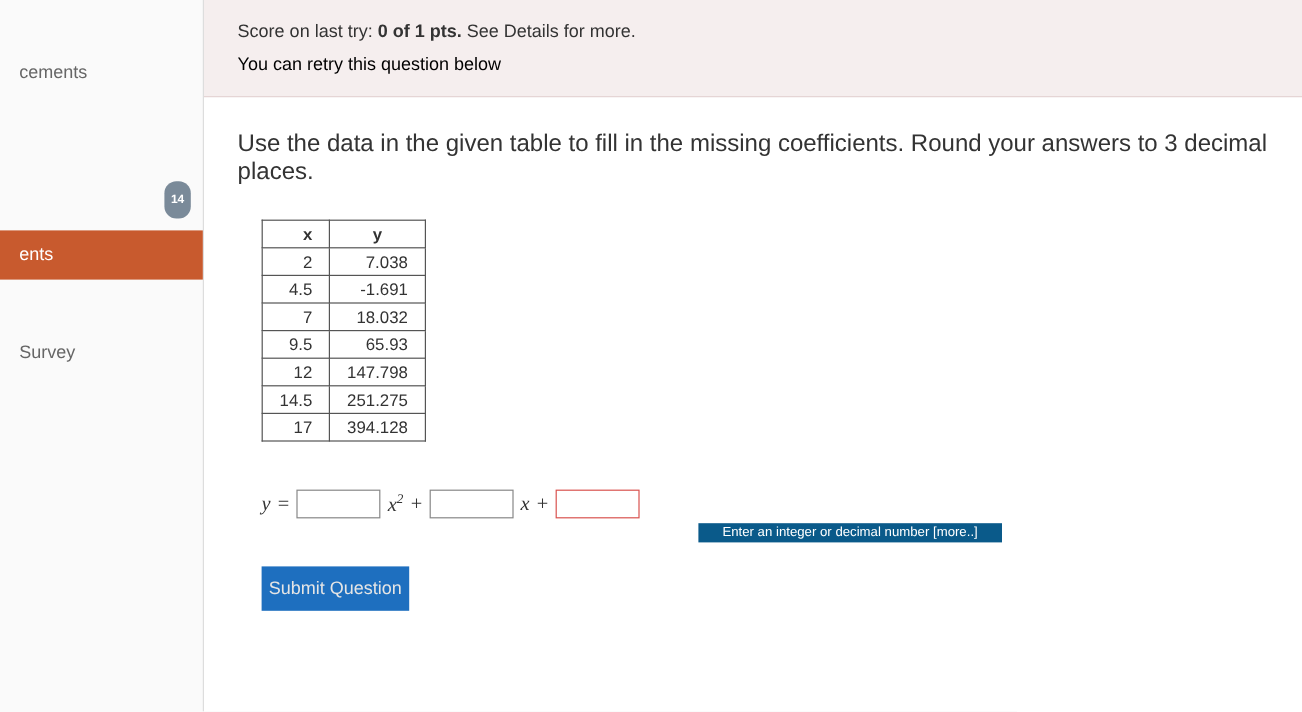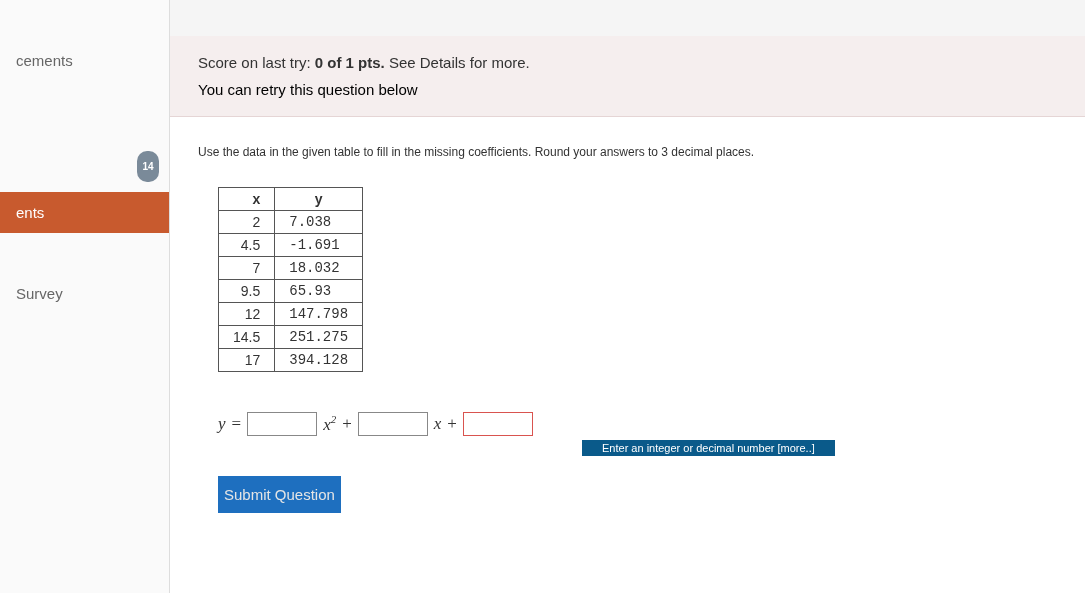--- a/index.html
+++ b/index.html
@@ -2,32 +2,32 @@
 <html><head>
   <meta charset="utf-8">
   <style>
     * { box-sizing: border-box; margin: 0; padding: 0; }
     body { font-family: Arial, Helvetica, sans-serif; background: #f5f5f5; color: #333; width: 1085px; height: 593px; overflow: hidden; display: flex; }
     .sidebar { width: 170px; background: #fafafa; border-right: 1px solid #ddd; padding-top: 40px; }
     .sidebar-item { padding: 12px 16px; color: #666; font-size: 15px; cursor: pointer; }
     .sidebar-item.active { background: #c85a2e; color: #fff; }
     .badge-wrap { display: flex; justify-content: flex-end; padding: 0 10px 4px 0; margin-top: 70px; margin-bottom: 6px; }
     .badge { display: inline-flex; align-items: center; justify-content: center; width: 22px; height: 31px; border-radius: 10px; background: #7a8a99; color: #fff; font-size: 10px; font-weight: bold; }
-    .main { flex: 1; padding: 0; background: #fff; margin-top: 36px; }
+    .main { flex: 1; padding: 0; background: #fff; }
     .score-box { background: #f5eeee; padding: 18px 28px; border-bottom: 1px solid #e5d5d5; }
     .score-line { font-size: 15px; color: #333; margin-bottom: 10px; }
     .score-line b { font-weight: bold; }
     .retry-line { font-size: 15px; color: #000000; }
     .content { padding: 28px 28px; }
-    .instructions { font-size: 12px; color: #333; margin-bottom: 28px; }
+    .instructions { font-size: 20px; color: #333; margin-bottom: 28px; }
     .data-table { border-collapse: collapse; margin-bottom: 40px; margin-left: 20px; }
     .data-table th, .data-table td { border: 1px solid #555; padding: 3px 14px; font-size: 14px; text-align: center; background: #fff; }
     .data-table th { font-weight: bold; }
     .data-table td:first-child, .data-table th:first-child { text-align: right; min-width: 50px; }
-    .data-table td:last-child { text-align: left; min-width: 70px; font-family: Liberation Mono, monospace; }
+    .data-table td:last-child { text-align: right; min-width: 70px; }
     .equation { display: flex; align-items: center; gap: 6px; font-family: 'Times New Roman', serif; font-style: italic; font-size: 17px; margin-left: 20px; margin-bottom: 40px; position: relative; }
     .equation .var { font-style: italic; }
     .equation input { width: 70px; height: 24px; border: 1px solid #888; font-size: 14px; padding: 2px 4px; font-family: Arial; font-style: normal; }
     .equation input.error { border: 1.5px solid #d9534f; }
     .equation sup { font-size: 11px; vertical-align: super; }
     .hint { position: absolute; left: 364px; top: 28px; background: #0a5a8a; color: #fff; font-size: 11px; padding: 2px 20px; font-style: normal; font-family: Arial; white-space: nowrap; }
     .submit-btn { background: #1e6fbf; color: #e5e5e5; border: none; padding: 10px 6px; font-size: 15px; cursor: pointer; margin-left: 20px; }
     .plus { font-style: normal; }
   </style>
 </head>

